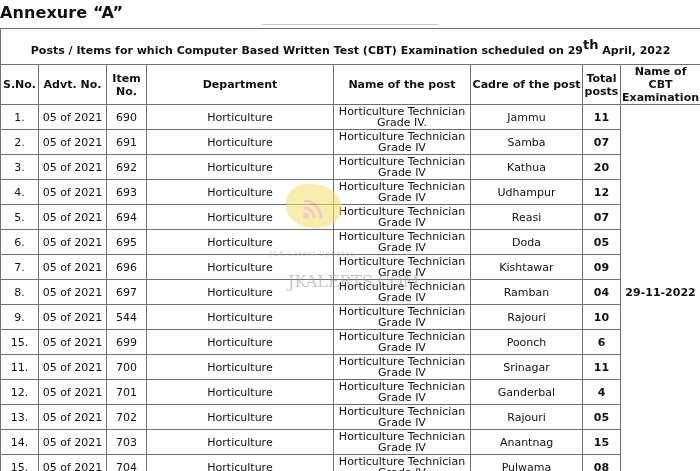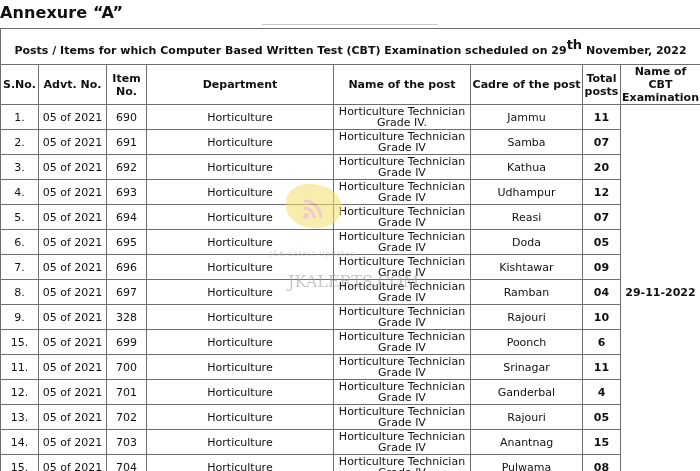--- a/index.html
+++ b/index.html
@@ -64,21 +64,21 @@
     <col style="width:68px">
     <col style="width:40px">
     <col style="width:187px">
     <col style="width:137px">
     <col style="width:112px">
     <col style="width:38px">
     <col style="width:80px">
   </colgroup>
   <tbody>
       <tr>
-    <td colspan="8" class="caption-cell"><span>Posts / Items for which Computer Based Written Test (CBT) Examination scheduled on 29</span><sup>th</sup><span> November, 2022</span></td>
+    <td colspan="8" class="caption-cell"><span>Posts / Items for which Computer Based Written Test (CBT) Examination scheduled on 29</span><sup>th</sup><span> April, 2022</span></td>
   </tr>
   <tr class="hdr">
     <th>S.No.</th>
     <th>Advt. No.</th>
     <th>Item No.</th>
     <th>Department</th>
     <th>Name of the post</th>
     <th>Cadre of the post</th>
     <th>Total posts</th>
     <th>Name of CBT Examination</th>
@@ -154,21 +154,21 @@
         <td>05 of 2021</td>
         <td>697</td>
         <td>Horticulture</td>
         <td class="post"><span>Horticulture Technician</span><br><span>Grade IV</span></td>
         <td>Ramban</td>
         <td class="total">04</td>
       </tr>
       <tr class="row">
         <td class="sno">9.</td>
         <td>05 of 2021</td>
-        <td>328</td>
+        <td>544</td>
         <td>Horticulture</td>
         <td class="post"><span>Horticulture Technician</span><br><span>Grade IV</span></td>
         <td>Rajouri</td>
         <td class="total">10</td>
       </tr>
       <tr class="row">
         <td class="sno">15.</td>
         <td>05 of 2021</td>
         <td>699</td>
         <td>Horticulture</td>

